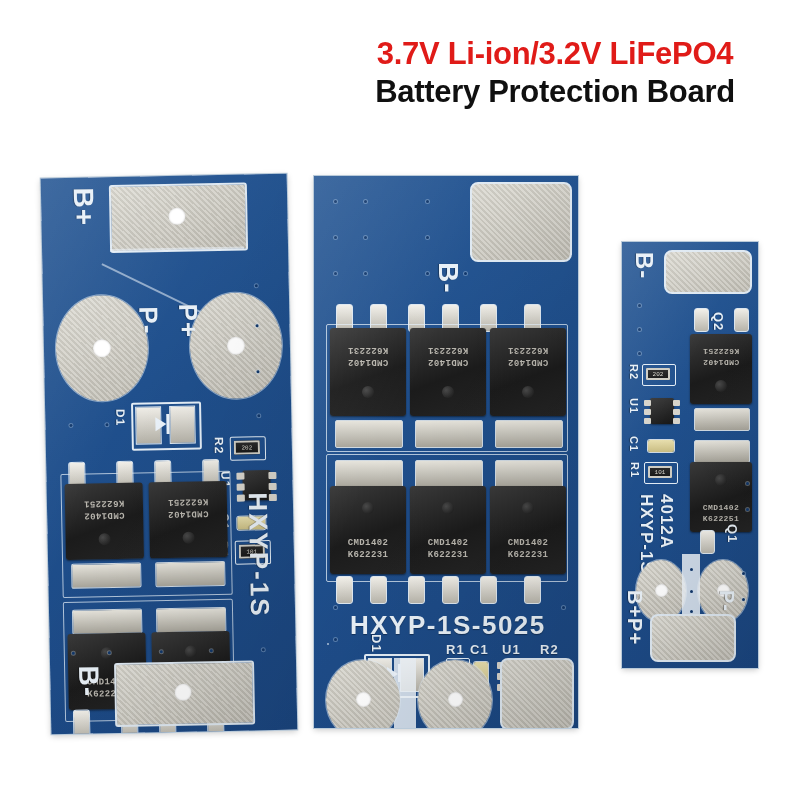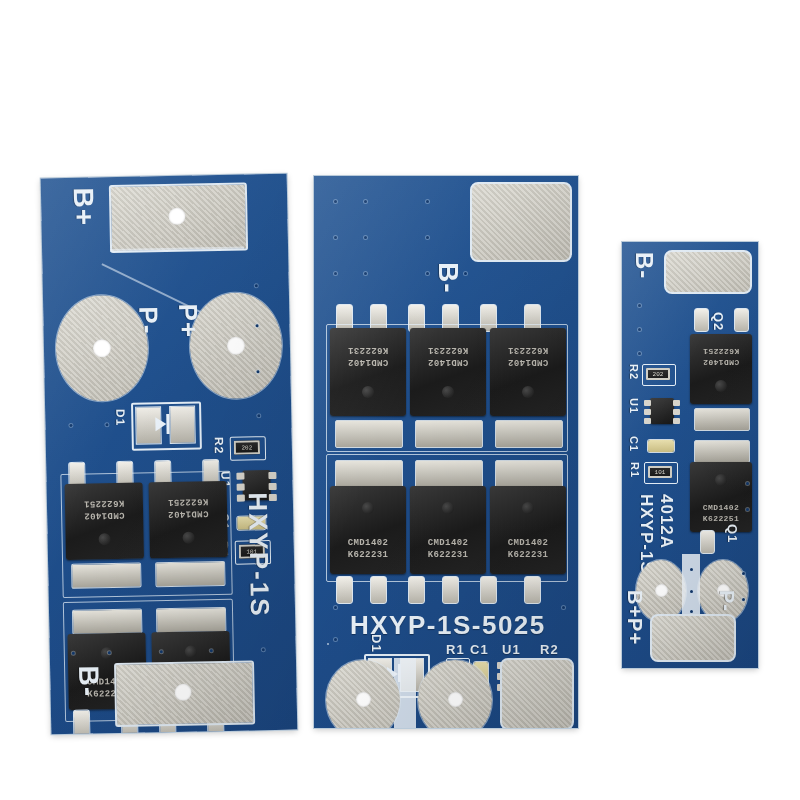--- a/index.html
+++ b/index.html
@@ -149,20 +149,22 @@
   .seam{position:absolute;background:rgba(235,243,250,.55);}
   .region{position:absolute;border:1px solid rgba(226,236,245,.75);border-radius:2px;}
 </style>
 </head>
 <body>
 
 <div class="stage">
 
 
   <div class="headline">
+    <div class="l1">3.7V Li-ion/3.2V LiFePO4</div>
+    <div class="l2">Battery Protection Board</div>
   </div>
 
   <div class="pcb" id="left-board" style="left:46px;top:176px;width:246px;height:556px;transform:rotate(-1.1deg);">
 
     <div class="pad-rect" style="left:68px;top:8px;width:134px;height:64px;"></div>
     <div class="hole" style="left:127px;top:32px;width:17px;height:17px;"></div>
     <div class="silk rot90" style="left:58px;top:10px;font-size:28px;">B+</div>
 
     <div class="seam" style="left:68px;top:72px;width:134px;height:3px;"></div>
     <div class="seam" style="left:60px;top:86px;width:150px;height:2px;transform:rotate(27deg);transform-origin:0 0;"></div>

